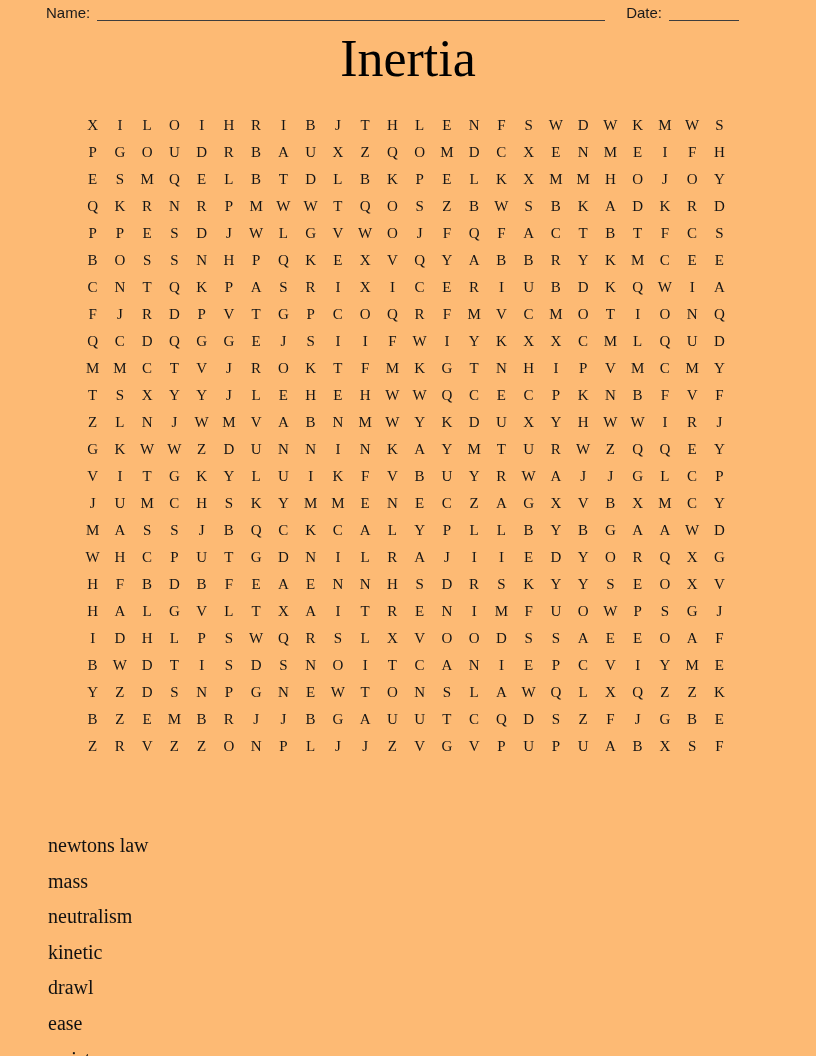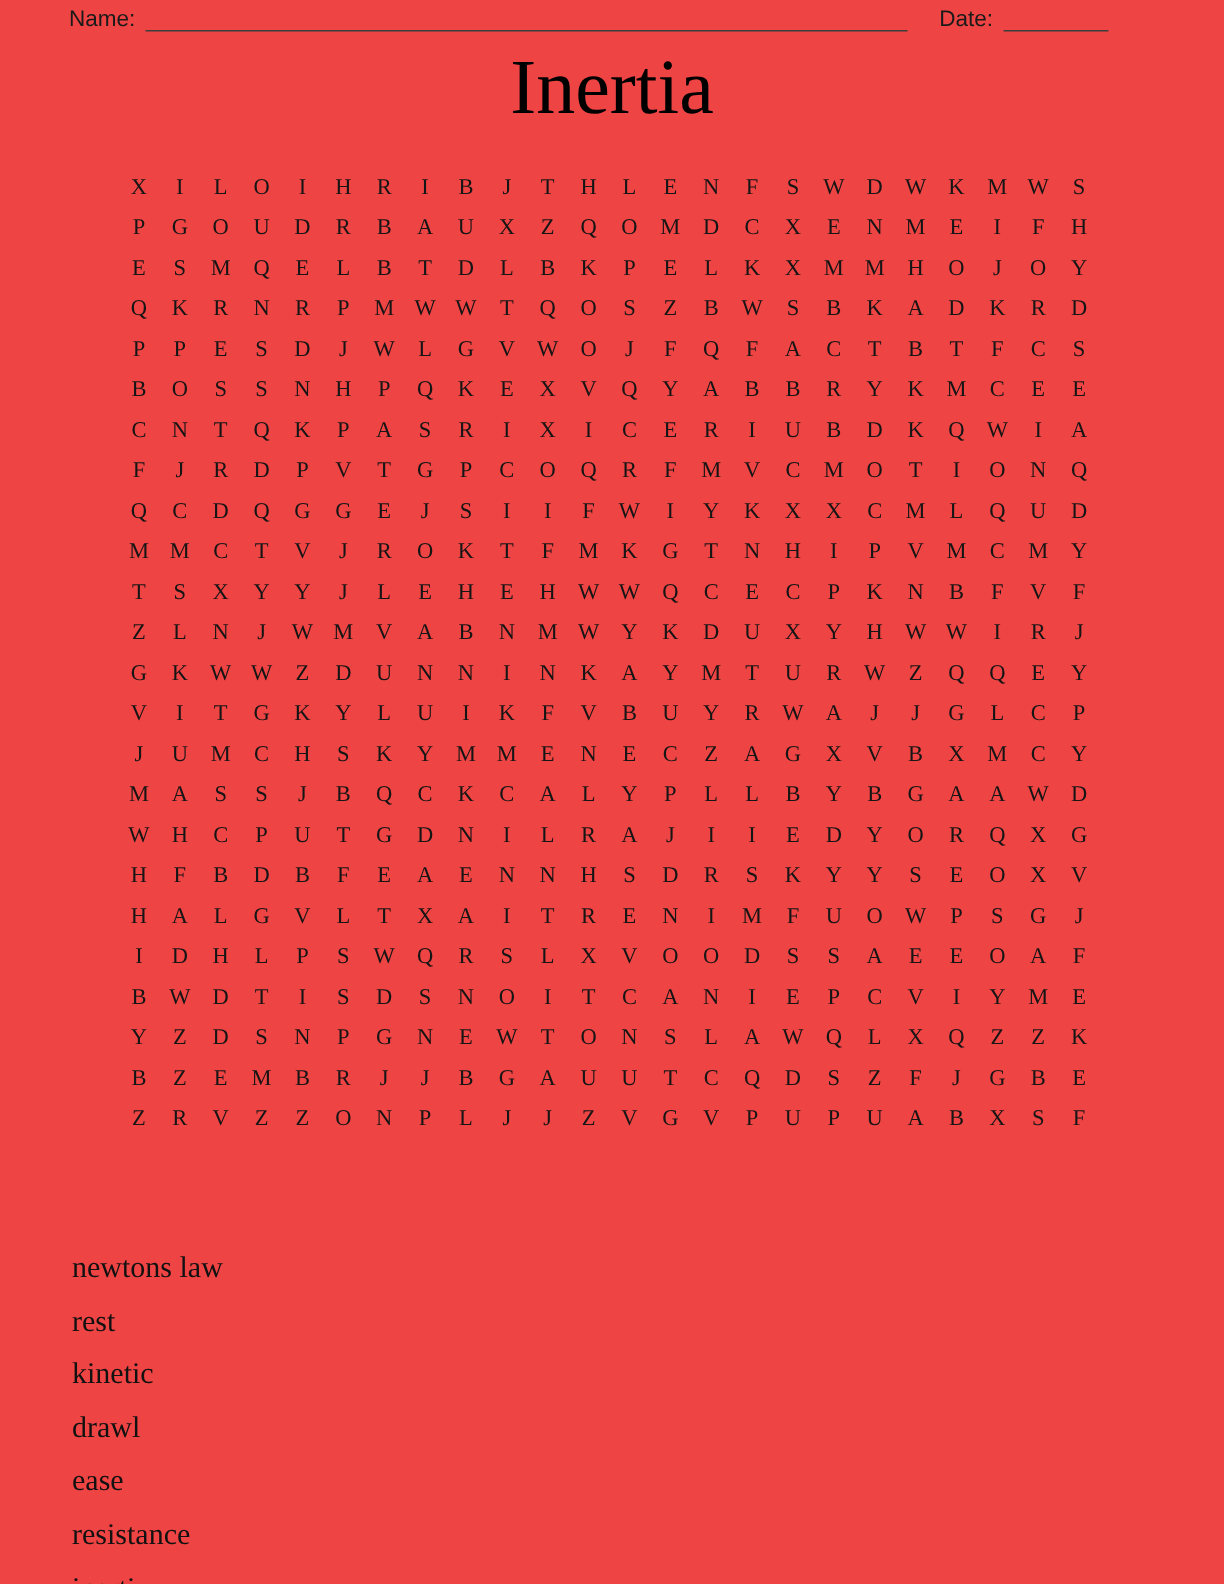--- a/index.html
+++ b/index.html
@@ -1,20 +1,20 @@
 <!DOCTYPE html>
 <html><head>
 <meta charset="utf-8">
 <style>
   html, body { margin: 0; padding: 0; background: #fff; }
   .page {
     position: relative;
     width: 816px;
     height: 1056px;
-    background: #ef4444;
+    background: #fdba74;
     color: #111111;
     font-family: "Liberation Serif", serif;
     overflow: hidden;
   }
   
   .header {
     position: absolute;
     left: 46px;
     top: 4px;
     right: 77px;
@@ -662,23 +662,24 @@
       <div class="cell">A</div>
       <div class="cell">B</div>
       <div class="cell">X</div>
       <div class="cell">S</div>
       <div class="cell">F</div>
     </div>
 
   <div class="words" id="words">
       <div class="word-col">
         <div class="word">newtons law</div>
-        <div class="word">rest</div>
+        <div class="word">mass</div>
       </div>
       <div class="word-col">
+        <div class="word">neutralism</div>
         <div class="word">kinetic</div>
         <div class="word">drawl</div>
         <div class="word">ease</div>
       </div>
       <div class="word-col">
         <div class="word">resistance</div>
         <div class="word">inertia</div>
         <div class="word">force</div>
       </div>
     </div>

